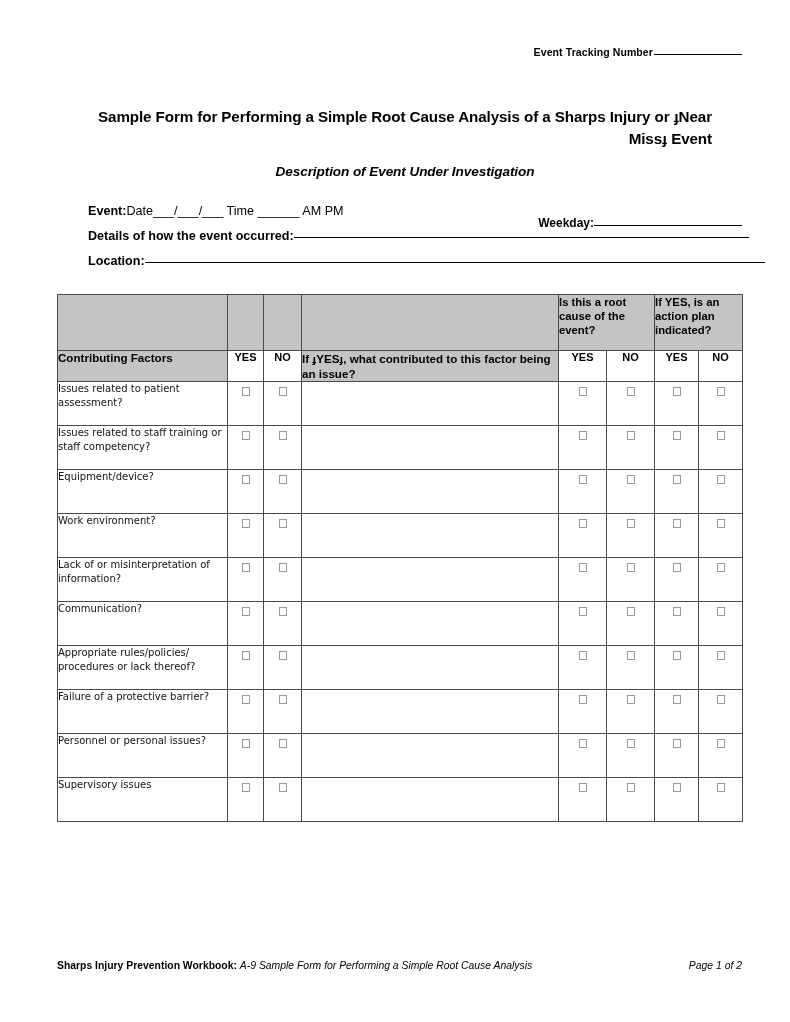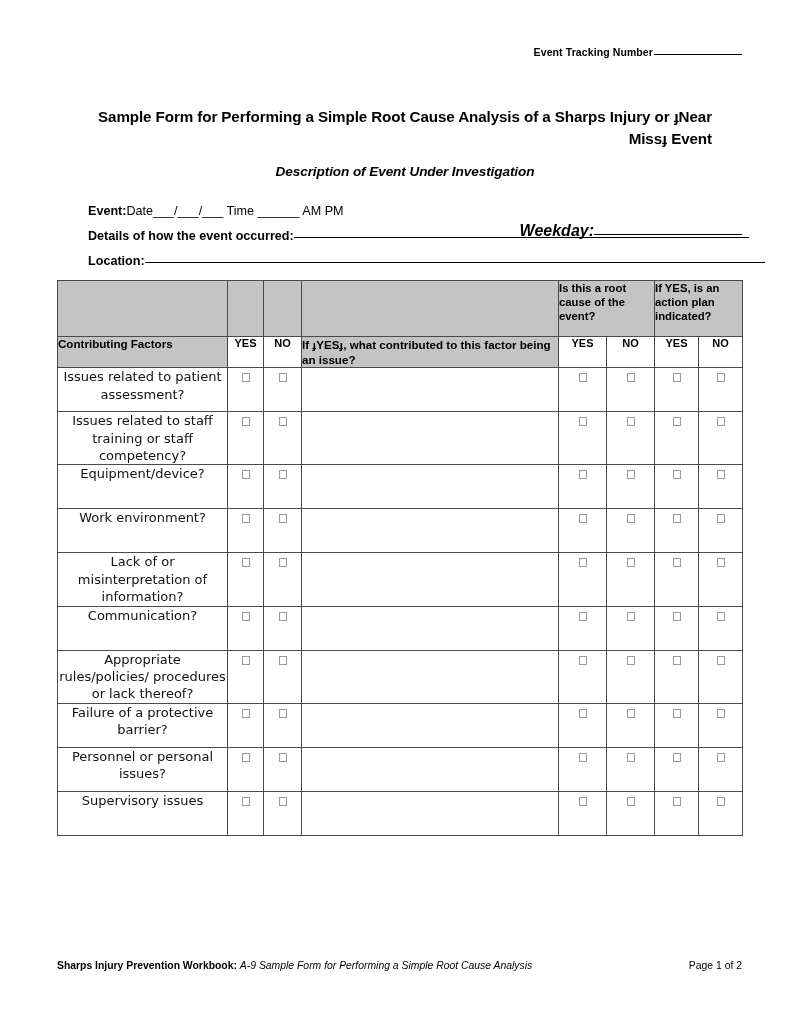--- a/index.html
+++ b/index.html
@@ -78,42 +78,41 @@
     position: relative;
     height: 25px;
     font-size: 12.6px;
     white-space: nowrap;
   }
   .lbl-bold { font-weight: bold; margin-left: 24px; }
   .fld-plain { font-weight: normal; }
   .weekday-wrap {
     position: absolute;
     right: 0;
-    top: 18px;
+    top: 12px;
     white-space: nowrap;
-    font-size: 16px;
-    font-style: italic;
+    font-size: 12px;
   }
   .weekday-wrap .rule {
     display: inline-block;
     width: 148px;
     border-bottom: 1.4px solid #000;
     vertical-align: 1px;
   }
   .line-fill {
     display: inline-block;
     border-bottom: 1.2px solid #000;
     vertical-align: 2px;
   }
 
   
   .tbl-wrap {
     position: absolute;
     left: 57px;
-    top: 280px;
+    top: 294px;
     width: 685px;
   }
   table.form {
     border-collapse: collapse;
     width: 685px;
     table-layout: fixed;
   }
   table.form td, table.form th {
     border: 1px solid #4a4a4a;
     padding: 0;
@@ -161,24 +160,24 @@
     font-size: 11px;
     text-align: center;
     vertical-align: middle;
     height: 21px;
     padding: 0;
   }
   .hdr-top-row td { height: 55px; }
 
   .row-label {
     font-family: "DejaVu Sans", sans-serif;
-    font-size: 13px;
+    font-size: 10px;
     line-height: 1.34;
     padding: 9px 6px 5px 9px;
-    text-align: center;
+    text-align: left;
     vertical-align: top;
     color: #111;
   }
   .cb-cell {
     text-align: center;
     vertical-align: middle;
     padding: 0;
   }
   .cb {
     display: inline-block;
@@ -199,20 +198,21 @@
     top: 960px;
     font-size: 10.4px;
     white-space: nowrap;
   }
   .footer .f-bold { font-weight: bold; }
   .footer .f-ital { font-style: italic; }
   .footer .f-page {
     position: absolute;
     right: 0;
     top: 0;
+    font-style: italic;
     font-size: 10.4px;
   }
 </style>
 </head>
 <body>
 
 <div class="page">
 
   <div class="tracking">
     <span>Event Tracking Number</span><span class="rule"></span>

